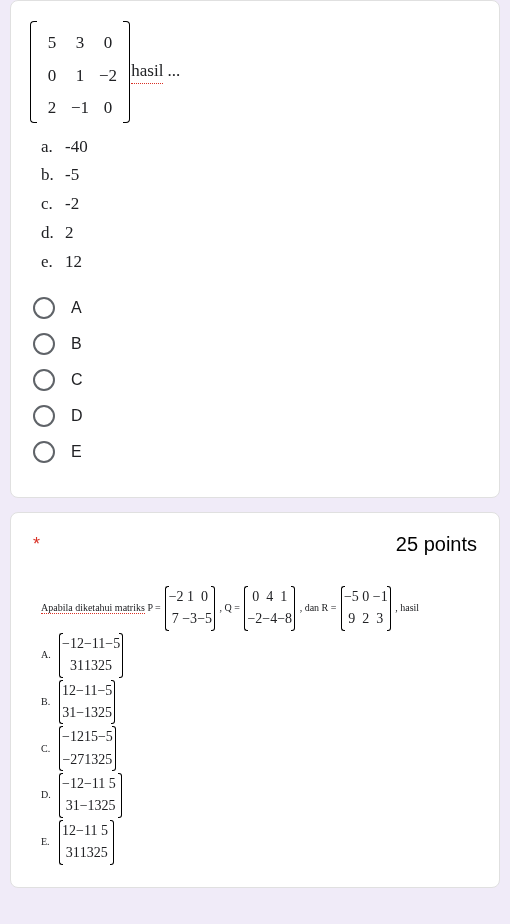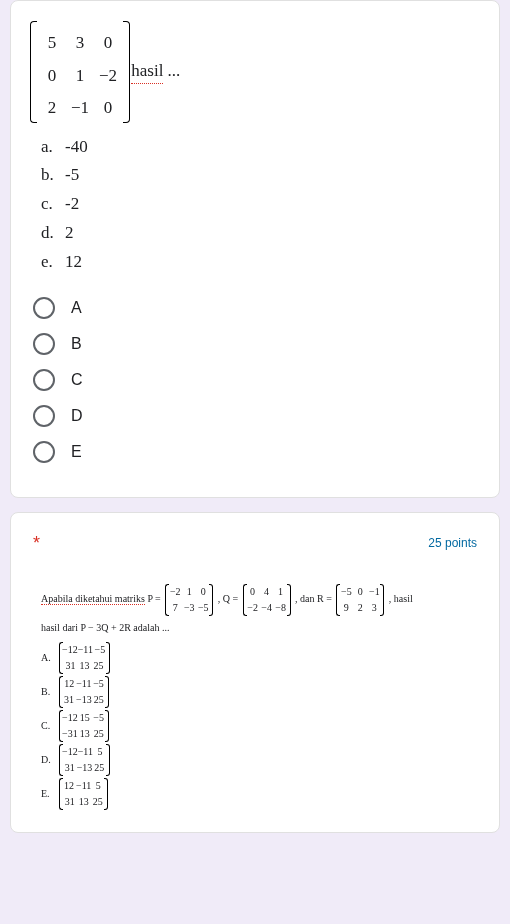--- a/index.html
+++ b/index.html
@@ -75,31 +75,31 @@
     flex-shrink: 0;
   }
   .radio-label { font-size: 16px; }
   .header2 {
     display: flex;
     justify-content: space-between;
     align-items: center;
     margin-bottom: 30px;
   }
   .required { color: #d93025; font-size: 18px; }
-  .points { font-size: 12px; color: #0369a1; }
+  .points { font-size: 20px; color: #000000; }
   .q2-body { font-size: 10px; font-family: "Times New Roman", serif; line-height: 1.6; margin-left: 8px; }
   .q2-body .mini-matrix {
     display:inline-block; vertical-align:middle; position:relative; padding:0 3px; margin:0 2px;
   }
   .q2-body .mini-matrix::before, .q2-body .mini-matrix::after {
     content:""; position:absolute; top:0; bottom:0; width:3px; border:1px solid #000;
   }
   .q2-body .mini-matrix::before { left:0; border-right:none; border-radius:3px 0 0 3px; }
   .q2-body .mini-matrix::after  { right:0; border-left:none; border-radius:0 3px 3px 0; }
-  .q2-body .mr { white-space:nowrap; text-align:center; font-size:10px; }
+  .q2-body .mr { white-space:nowrap; text-align:center; font-size:14px; }
   .q2-body .mc { display:inline-block; min-width:14px; text-align:center; }
   .q2-opt { display:flex; align-items:center; margin:2px 0; }
   .q2-letter { width:16px; font-size:10px; }
   .dotted2 { border-bottom:1px dotted #d93025; }
 </style>
 </head>
 <body>
 
 <div class="card">
   <div class="question-text">
@@ -166,41 +166,40 @@
     <div>
       <span class="dotted2">Apabila diketahui matriks</span>
       <span>P =</span>
       <span class="mini-matrix" id="mP"><div class="mr"><span class="mc">−2</span><span class="mc">1</span><span class="mc">0</span></div><div class="mr"><span class="mc">7</span><span class="mc">−3</span><span class="mc">−5</span></div></span>
       <span>, Q =</span>
       <span class="mini-matrix" id="mQ"><div class="mr"><span class="mc">0</span><span class="mc">4</span><span class="mc">1</span></div><div class="mr"><span class="mc">−2</span><span class="mc">−4</span><span class="mc">−8</span></div></span>
       <span>, dan R =</span>
       <span class="mini-matrix" id="mR"><div class="mr"><span class="mc">−5</span><span class="mc">0</span><span class="mc">−1</span></div><div class="mr"><span class="mc">9</span><span class="mc">2</span><span class="mc">3</span></div></span>
       <span>, hasil</span>
     </div>
-    <div style="margin:4px 0 6px 0;">hasil dari P − 3Q + 2R adalah ...</div>
     <div id="q2-opts">
         <div class="q2-opt">
           <span class="q2-letter">A.</span>
           <span class="mini-matrix">
             <div class="mr"><span class="mc">−12</span><span class="mc">−11</span><span class="mc">−5</span></div>
             <div class="mr"><span class="mc">31</span><span class="mc">13</span><span class="mc">25</span></div>
           </span>
         </div>
         <div class="q2-opt">
           <span class="q2-letter">B.</span>
           <span class="mini-matrix">
             <div class="mr"><span class="mc">12</span><span class="mc">−11</span><span class="mc">−5</span></div>
             <div class="mr"><span class="mc">31</span><span class="mc">−13</span><span class="mc">25</span></div>
           </span>
         </div>
         <div class="q2-opt">
           <span class="q2-letter">C.</span>
           <span class="mini-matrix">
             <div class="mr"><span class="mc">−12</span><span class="mc">15</span><span class="mc">−5</span></div>
-            <div class="mr"><span class="mc">−31</span><span class="mc">13</span><span class="mc">25</span></div>
+            <div class="mr"><span class="mc">−27</span><span class="mc">13</span><span class="mc">25</span></div>
           </span>
         </div>
         <div class="q2-opt">
           <span class="q2-letter">D.</span>
           <span class="mini-matrix">
             <div class="mr"><span class="mc">−12</span><span class="mc">−11</span><span class="mc">5</span></div>
             <div class="mr"><span class="mc">31</span><span class="mc">−13</span><span class="mc">25</span></div>
           </span>
         </div>
         <div class="q2-opt">

